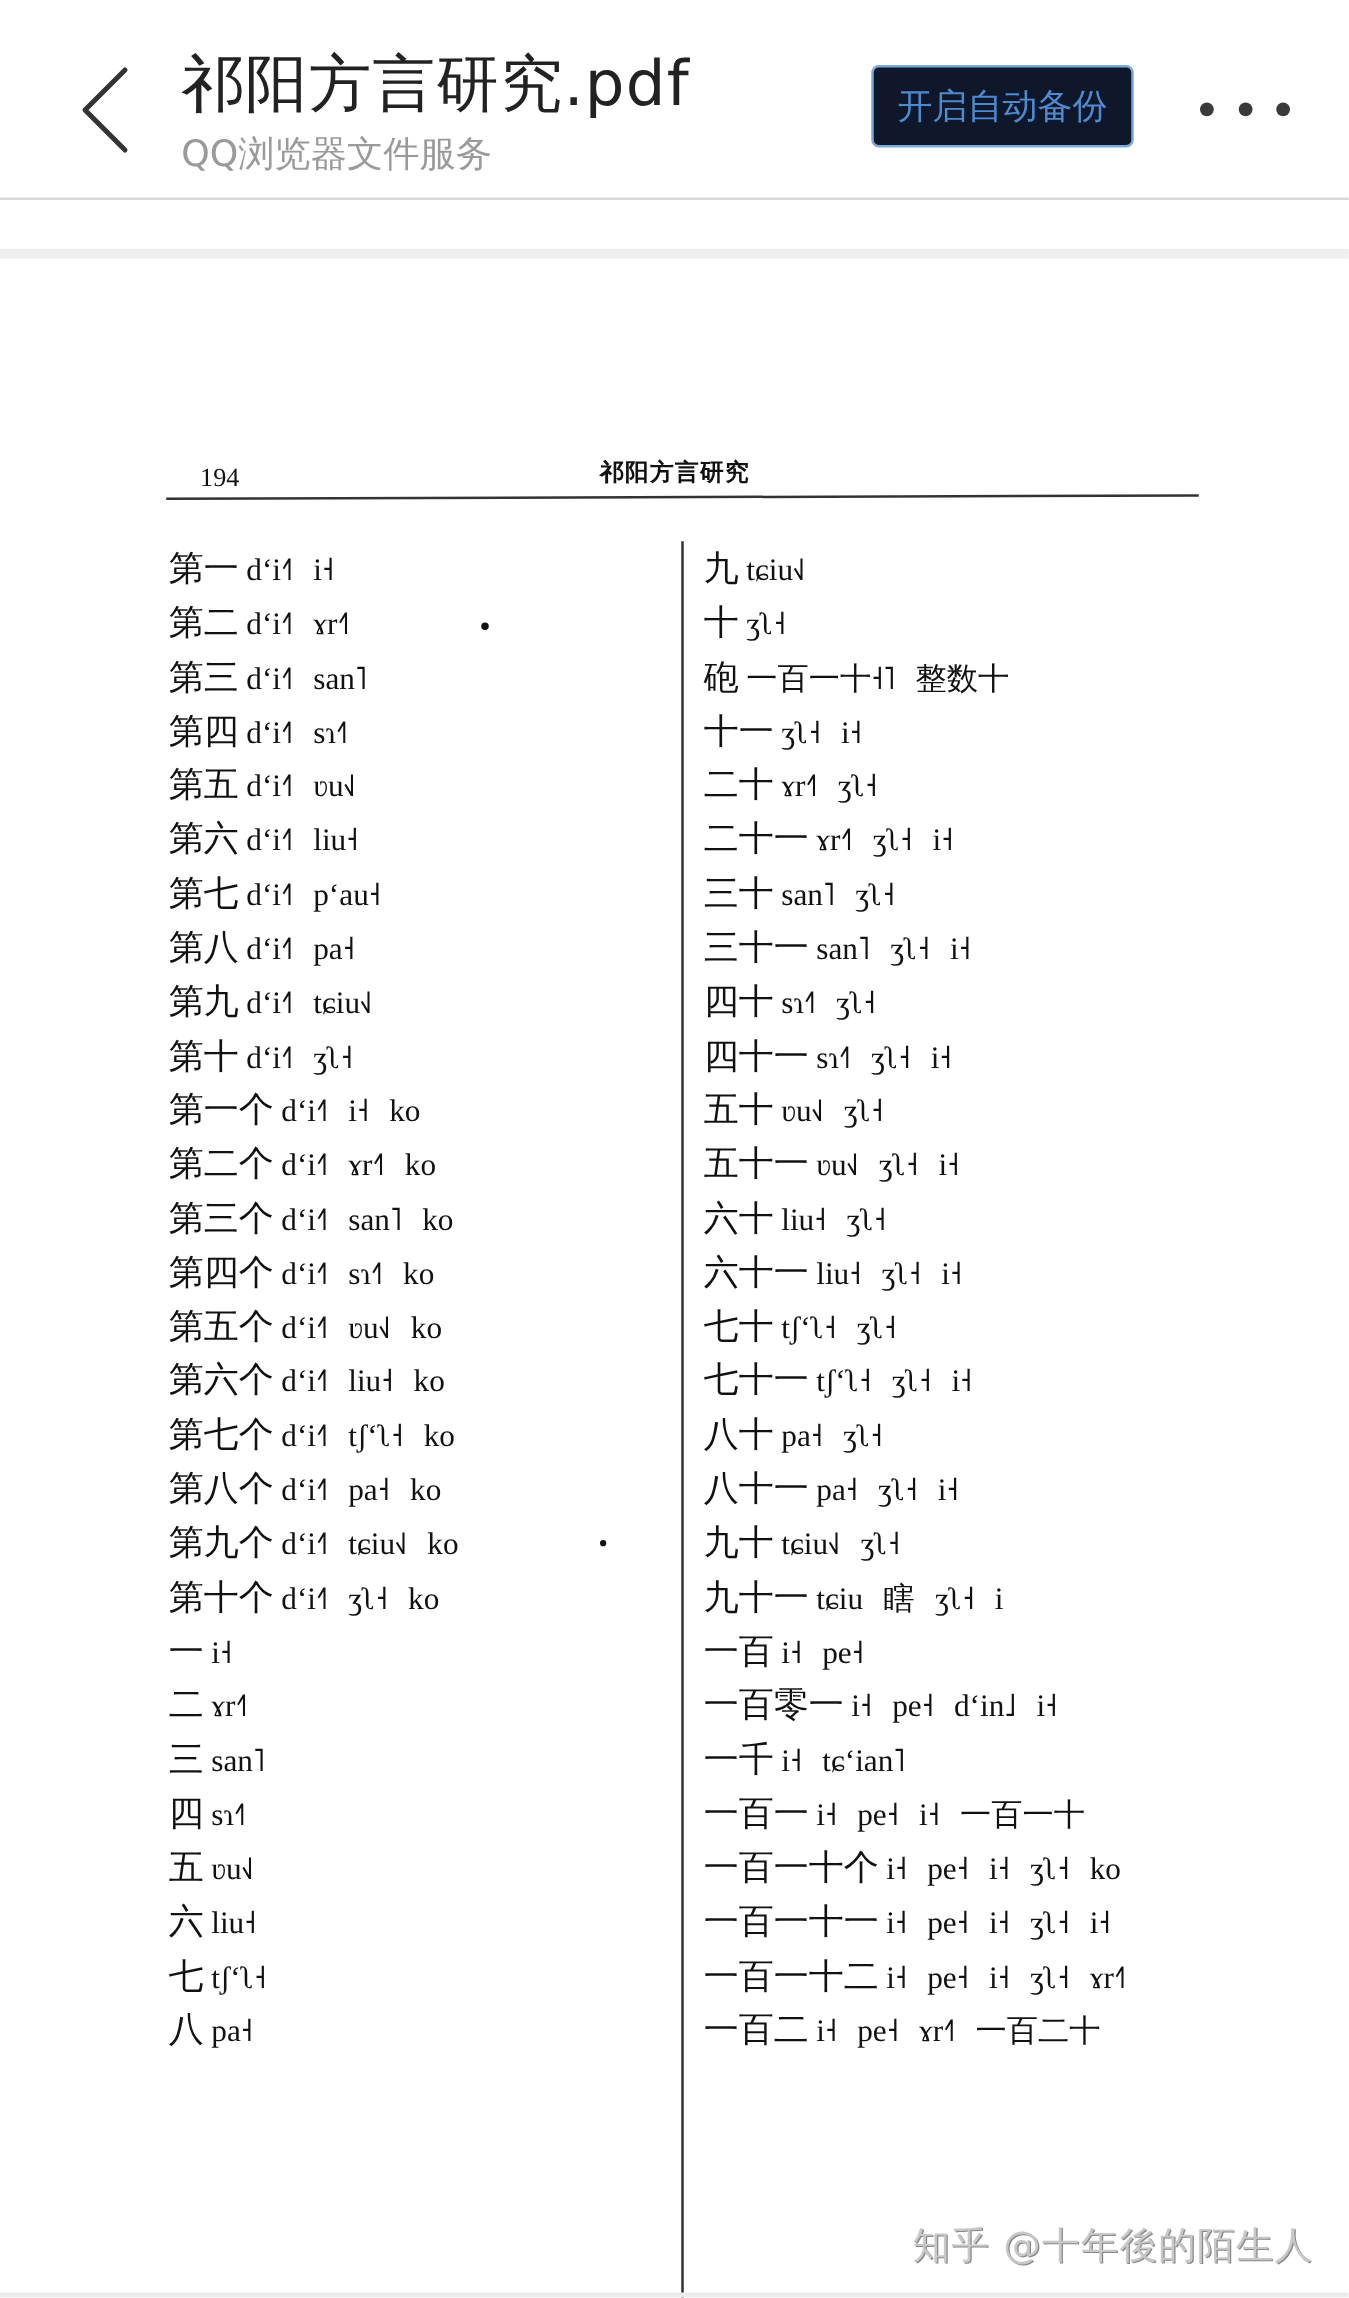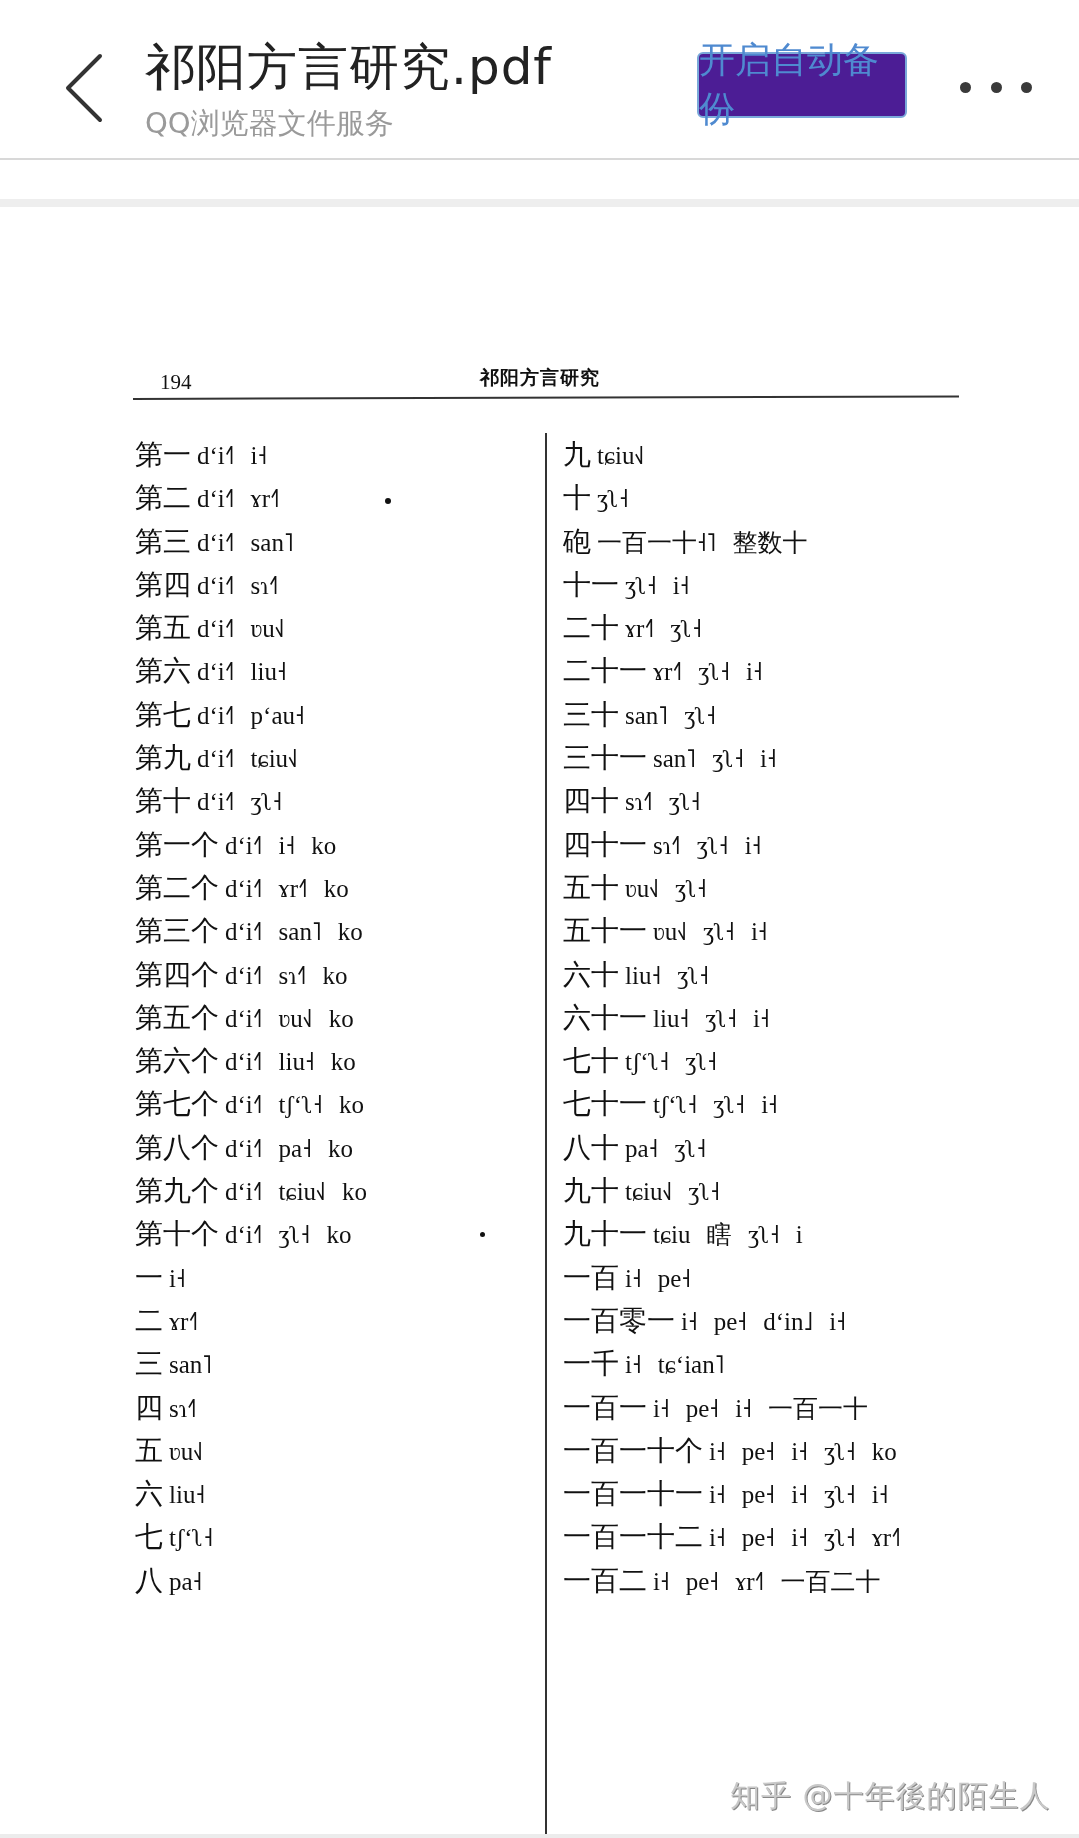--- a/index.html
+++ b/index.html
@@ -8,22 +8,22 @@
     font-family: "DejaVu Sans", "Liberation Sans", sans-serif;
   }
   .header { position: absolute; left: 0; top: 0; width: 1079px; height: 182px; background: #ffffff; }
   .header-divider { position: absolute; left: 0; top: 158px; width: 1079px; height: 2px; background: #d8d8d8; }
   .back-btn { position: absolute; left: 58px; top: 48px; width: 60px; height: 80px; cursor: pointer; }
   .back-btn svg { width: 60px; height: 80px; }
   .title { position: absolute; left: 145px; top: 34px; font-size: 50px; color: #222222; letter-spacing: 1px; white-space: nowrap; }
   .subtitle { position: absolute; left: 145px; top: 104px; font-size: 29px; color: #9a9a9a; white-space: nowrap; }
   .backup-btn {
     position: absolute; left: 697px; top: 52px; width: 210px; height: 66px;
-    border: 2px solid #7aa9da; border-radius: 6px; background: #4c1d95;
-    color: #4f8ad0; font-size: 36px; display: flex; align-items: center; justify-content: center;
+    border: 2px solid #7aa9da; border-radius: 6px; background: #0f172a;
+    color: #4f8ad0; font-size: 28px; display: flex; align-items: center; justify-content: center;
     cursor: pointer; box-sizing: border-box;
   }
   .more-btn { position: absolute; left: 960px; top: 70px; width: 72px; height: 34px; display: flex; align-items: center; justify-content: space-between; cursor: pointer; }
   .more-btn .dot { width: 11px; height: 11px; border-radius: 50%; background: #3a3a3a; }
 
   .gray-band-top { position: absolute; left: 0; top: 199px; width: 1079px; height: 8px; background: #eeeeee; }
   .gray-band-bottom { position: absolute; left: 0; top: 1834px; width: 1079px; height: 4px; background: #ececec; }
 
   .page { position: absolute; left: 0; top: 207px; width: 1079px; height: 1627px; background: #ffffff; }
   .page-number { position: absolute; left: 160px; top: 163px; font-family: "Liberation Serif", "DejaVu Serif", serif; font-size: 21px; font-weight: normal; color: #111; }
@@ -76,20 +76,21 @@
   <div class="col-divider"></div>
 
   <div class="col left" id="left-col">
       <div class="row"><span class="zh">第一</span><span class="ipa">dʻi˧˥ i˧</span></div>
       <div class="row"><span class="zh">第二</span><span class="ipa">dʻi˧˥ ɤr˧˥</span></div>
       <div class="row"><span class="zh">第三</span><span class="ipa">dʻi˧˥ san˥</span></div>
       <div class="row"><span class="zh">第四</span><span class="ipa">dʻi˧˥ sɿ˧˥</span></div>
       <div class="row"><span class="zh">第五</span><span class="ipa">dʻi˧˥ ʋu˧˩</span></div>
       <div class="row"><span class="zh">第六</span><span class="ipa">dʻi˧˥ liu˧</span></div>
       <div class="row"><span class="zh">第七</span><span class="ipa">dʻi˧˥ pʻau˧</span></div>
+      <div class="row"><span class="zh">第八</span><span class="ipa">dʻi˧˥ pa˧</span></div>
       <div class="row"><span class="zh">第九</span><span class="ipa">dʻi˧˥ tɕiu˧˩</span></div>
       <div class="row"><span class="zh">第十</span><span class="ipa">dʻi˧˥ ʒʅ˧</span></div>
       <div class="row"><span class="zh">第一个</span><span class="ipa">dʻi˧˥ i˧ ko</span></div>
       <div class="row"><span class="zh">第二个</span><span class="ipa">dʻi˧˥ ɤr˧˥ ko</span></div>
       <div class="row"><span class="zh">第三个</span><span class="ipa">dʻi˧˥ san˥ ko</span></div>
       <div class="row"><span class="zh">第四个</span><span class="ipa">dʻi˧˥ sɿ˧˥ ko</span></div>
       <div class="row"><span class="zh">第五个</span><span class="ipa">dʻi˧˥ ʋu˧˩ ko</span></div>
       <div class="row"><span class="zh">第六个</span><span class="ipa">dʻi˧˥ liu˧ ko</span></div>
       <div class="row"><span class="zh">第七个</span><span class="ipa">dʻi˧˥ tʃʻʅ˧ ko</span></div>
       <div class="row"><span class="zh">第八个</span><span class="ipa">dʻi˧˥ pa˧ ko</span></div>
@@ -115,20 +116,21 @@
       <div class="row"><span class="zh">三十一</span><span class="ipa">san˥ ʒʅ˧ i˧</span></div>
       <div class="row"><span class="zh">四十</span><span class="ipa">sɿ˧˥ ʒʅ˧</span></div>
       <div class="row"><span class="zh">四十一</span><span class="ipa">sɿ˧˥ ʒʅ˧ i˧</span></div>
       <div class="row"><span class="zh">五十</span><span class="ipa">ʋu˧˩ ʒʅ˧</span></div>
       <div class="row"><span class="zh">五十一</span><span class="ipa">ʋu˧˩ ʒʅ˧ i˧</span></div>
       <div class="row"><span class="zh">六十</span><span class="ipa">liu˧ ʒʅ˧</span></div>
       <div class="row"><span class="zh">六十一</span><span class="ipa">liu˧ ʒʅ˧ i˧</span></div>
       <div class="row"><span class="zh">七十</span><span class="ipa">tʃʻʅ˧ ʒʅ˧</span></div>
       <div class="row"><span class="zh">七十一</span><span class="ipa">tʃʻʅ˧ ʒʅ˧ i˧</span></div>
       <div class="row"><span class="zh">八十</span><span class="ipa">pa˧ ʒʅ˧</span></div>
+      <div class="row"><span class="zh">八十一</span><span class="ipa">pa˧ ʒʅ˧ i˧</span></div>
       <div class="row"><span class="zh">九十</span><span class="ipa">tɕiu˧˩ ʒʅ˧</span></div>
       <div class="row"><span class="zh">九十一</span><span class="ipa">tɕiu 瞎 ʒʅ˧ i</span></div>
       <div class="row"><span class="zh">一百</span><span class="ipa">i˧ pe˧</span></div>
       <div class="row"><span class="zh">一百零一</span><span class="ipa">i˧ pe˧ dʻin˩ i˧</span></div>
       <div class="row"><span class="zh">一千</span><span class="ipa">i˧ tɕʻian˥</span></div>
       <div class="row"><span class="zh">一百一</span><span class="ipa">i˧ pe˧ i˧ 一百一十</span></div>
       <div class="row"><span class="zh">一百一十个</span><span class="ipa">i˧ pe˧ i˧ ʒʅ˧ ko</span></div>
       <div class="row"><span class="zh">一百一十一</span><span class="ipa">i˧ pe˧ i˧ ʒʅ˧ i˧</span></div>
       <div class="row"><span class="zh">一百一十二</span><span class="ipa">i˧ pe˧ i˧ ʒʅ˧ ɤr˧˥</span></div>
       <div class="row"><span class="zh">一百二</span><span class="ipa">i˧ pe˧ ɤr˧˥ 一百二十</span></div>

